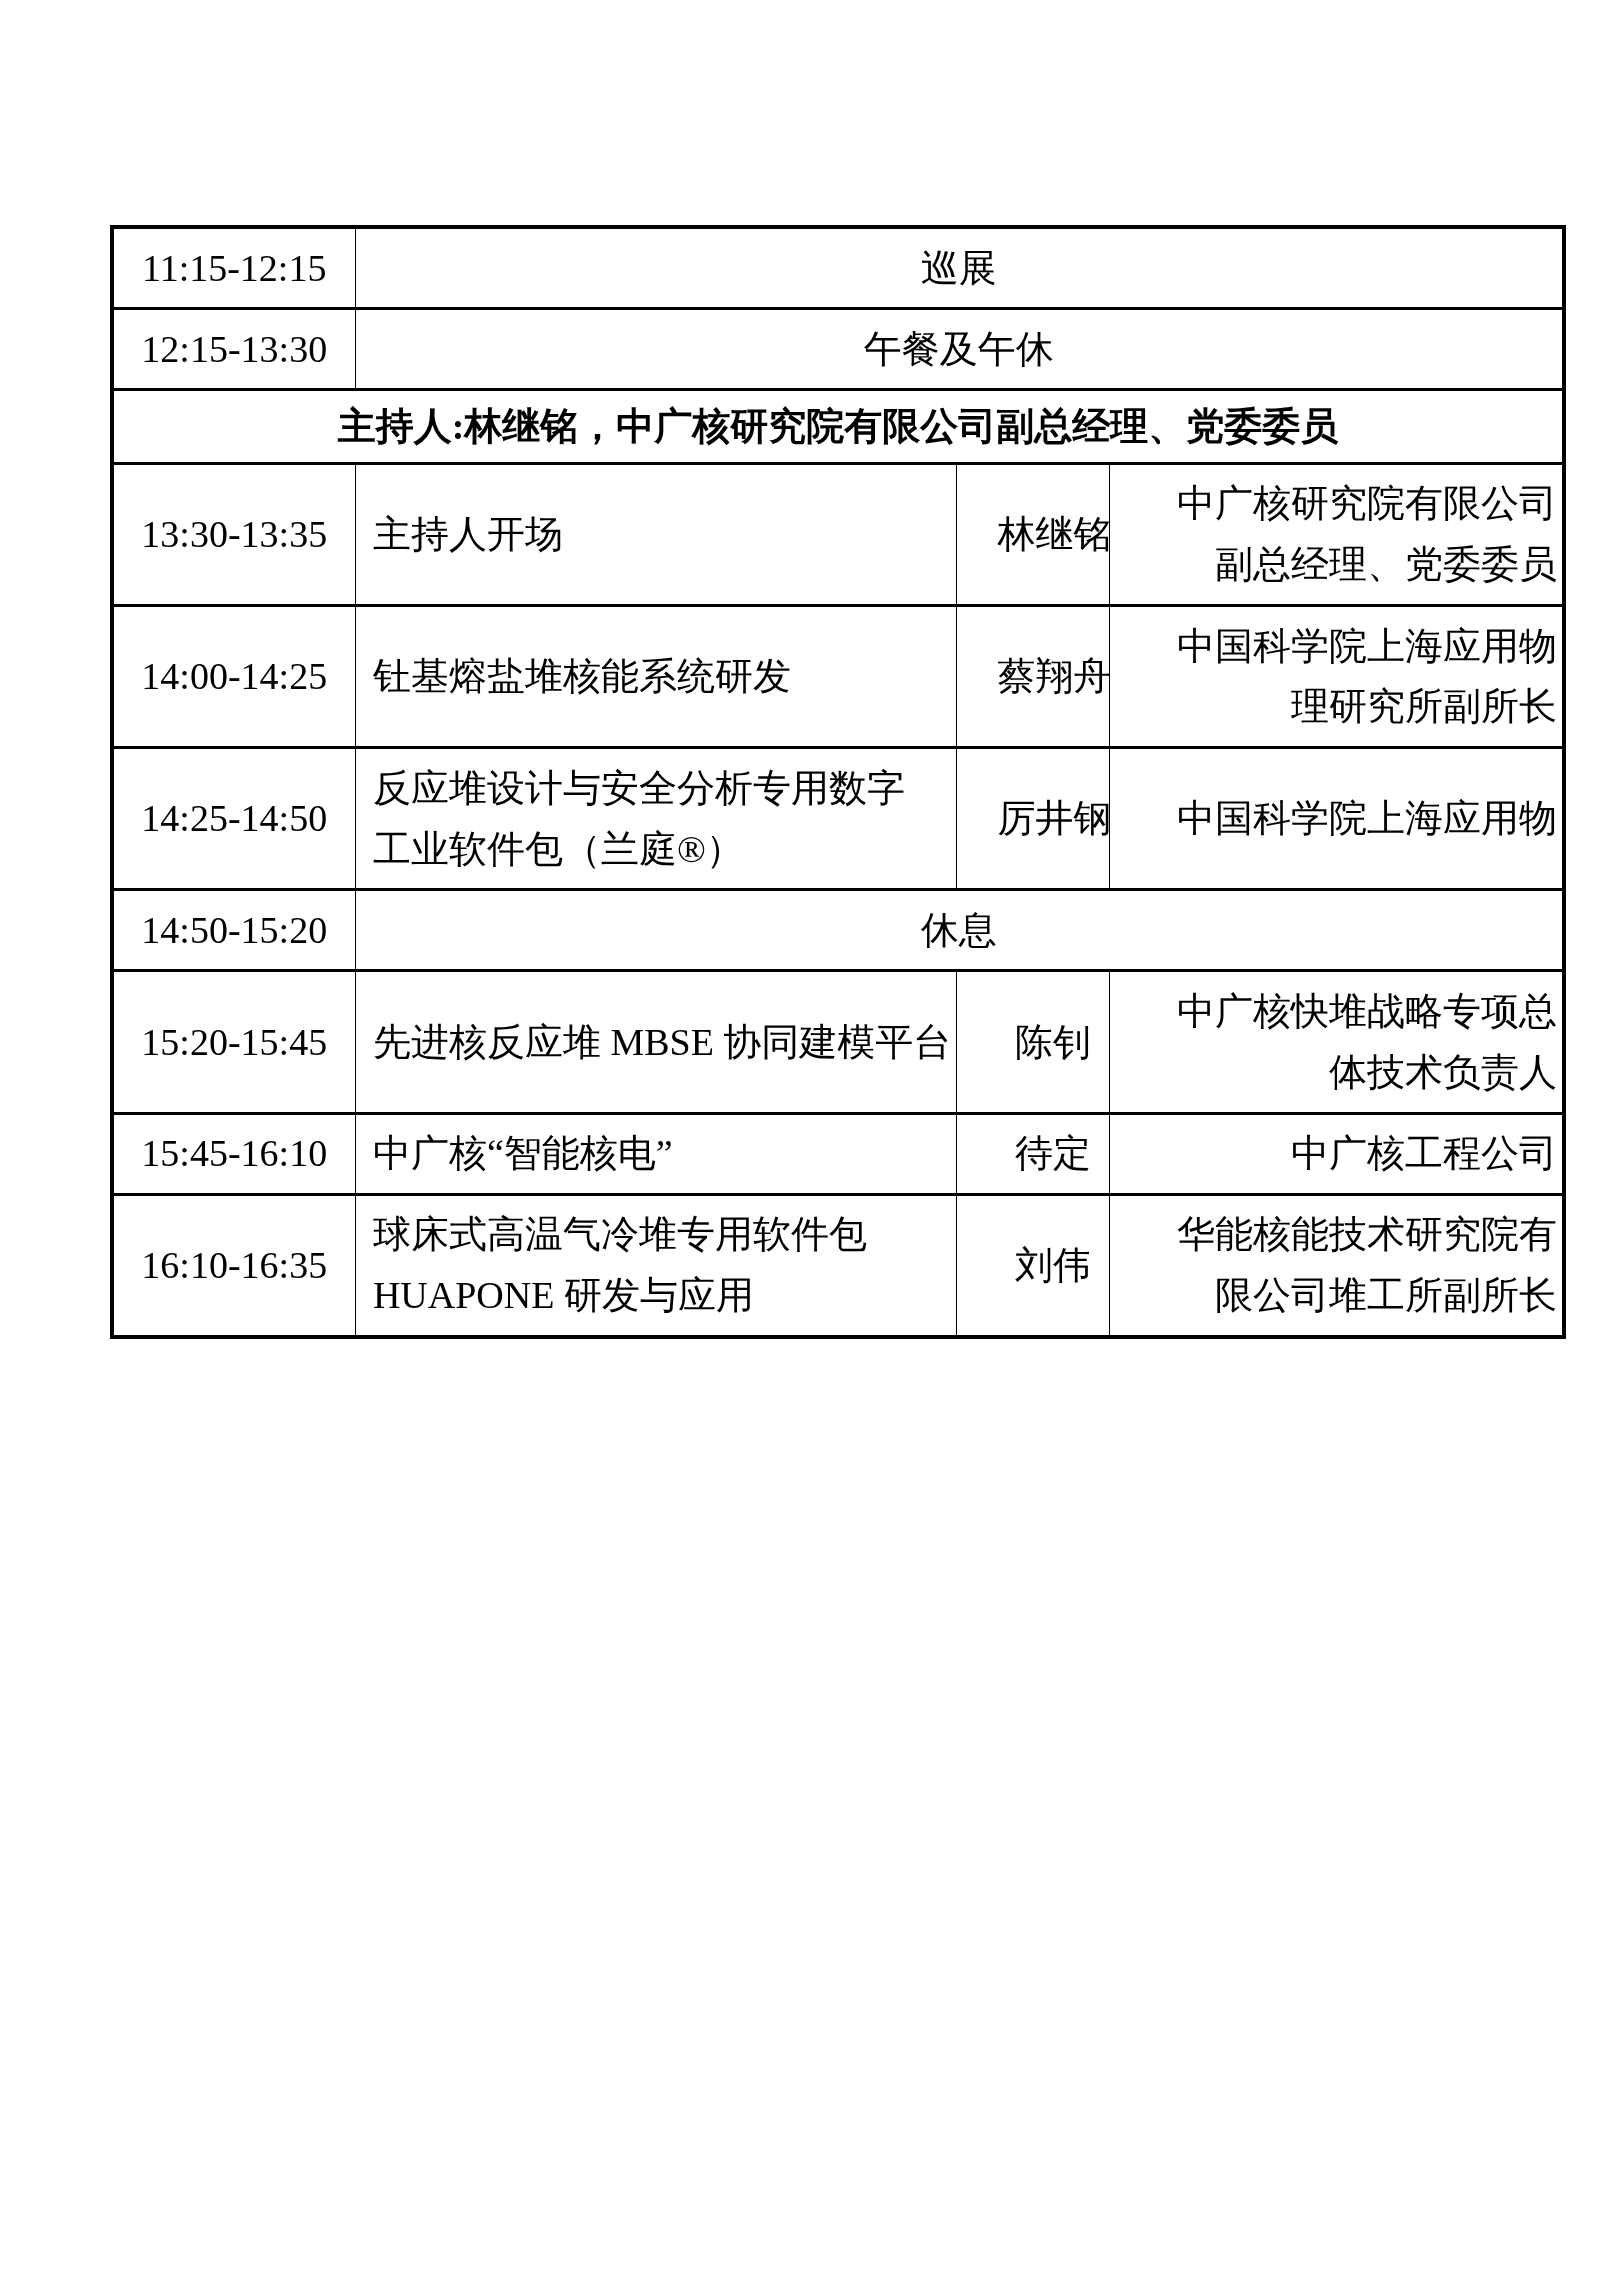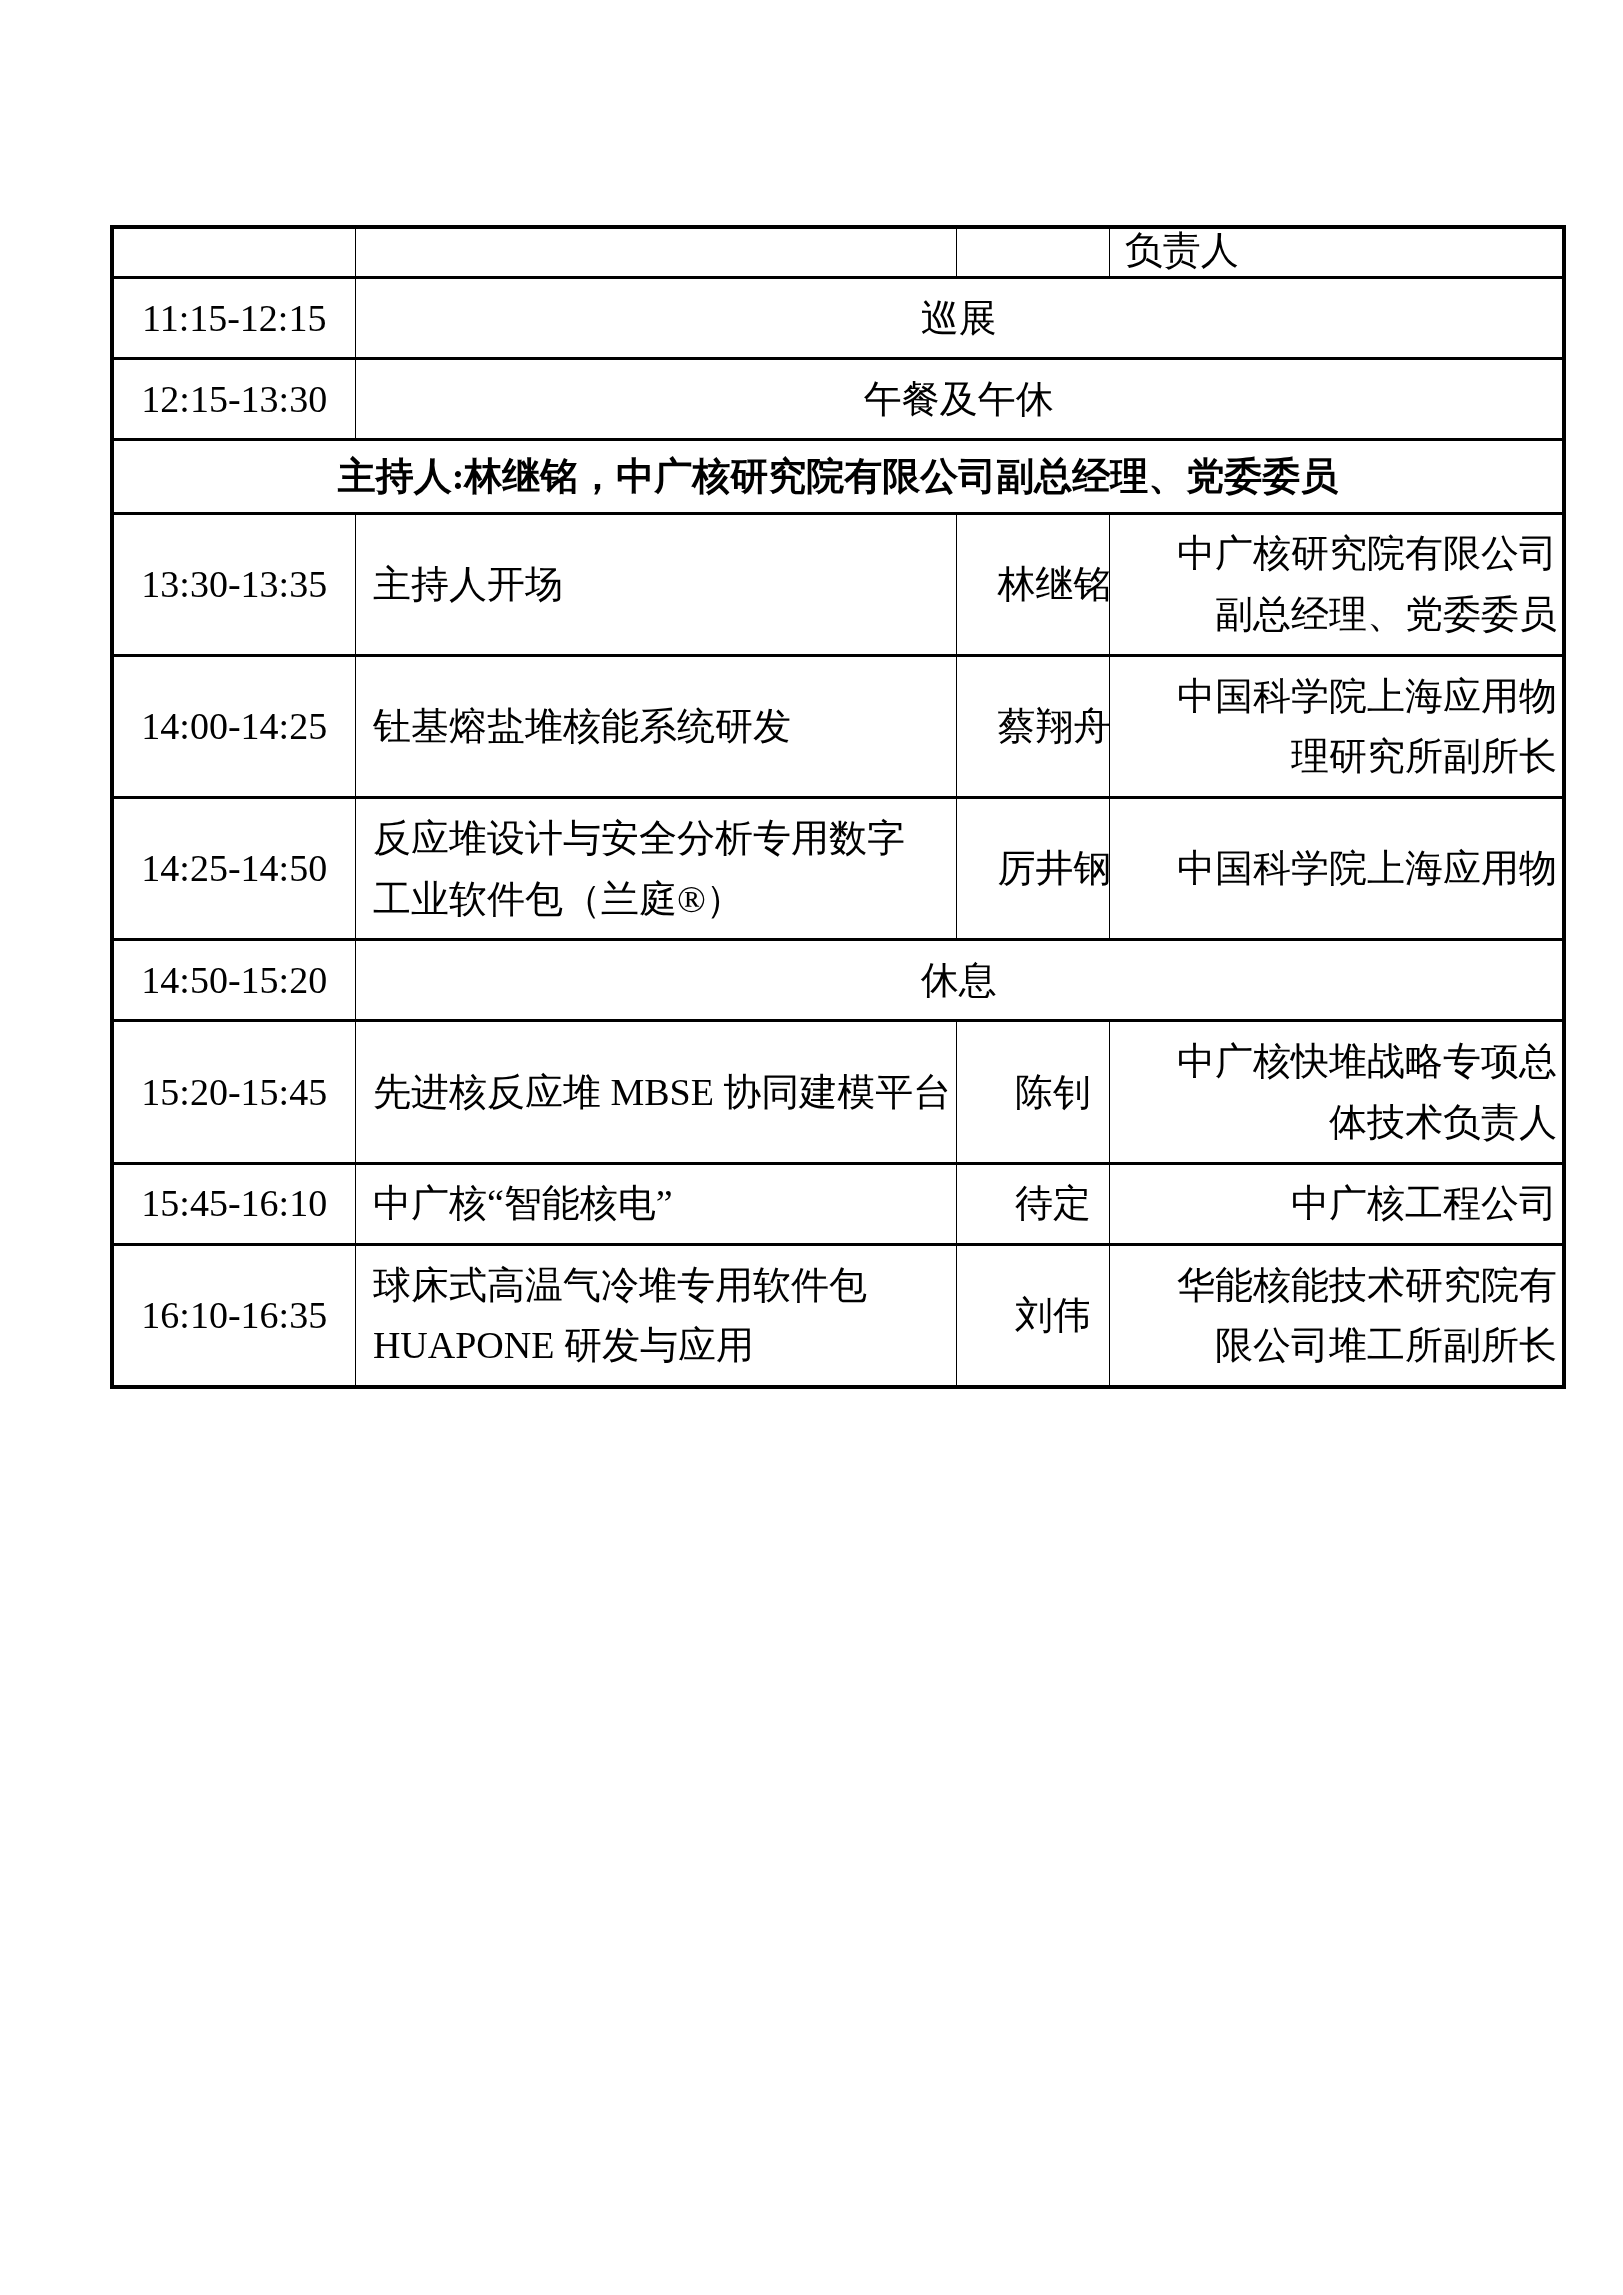--- a/index.html
+++ b/index.html
@@ -90,26 +90,20 @@
 
 <div class="sheet">
   <table class="schedule">
     <colgroup>
       <col class="c-time">
       <col class="c-topic">
       <col class="c-speaker">
       <col class="c-affiliation">
     </colgroup>
     <tbody id="schedule-body">
-        <tr class="rh-header">
-          <td class="cell-time"></td>
-          <td class="cell-topic"></td>
-          <td class="cell-speaker"></td>
-          <td class="cell-affiliation">负责人</td>
-        </tr>
         <tr class="rh-single">
           <td class="cell-time">11:15-12:15</td>
           <td class="cell-session" colspan="3">巡展</td>
         </tr>
         <tr class="rh-single">
           <td class="cell-time">12:15-13:30</td>
           <td class="cell-session" colspan="3">午餐及午休</td>
         </tr>
         <tr class="rh-chair">
           <td class="cell-chair" colspan="4">主持人:林继铭，中广核研究院有限公司副总经理、党委委员</td>

